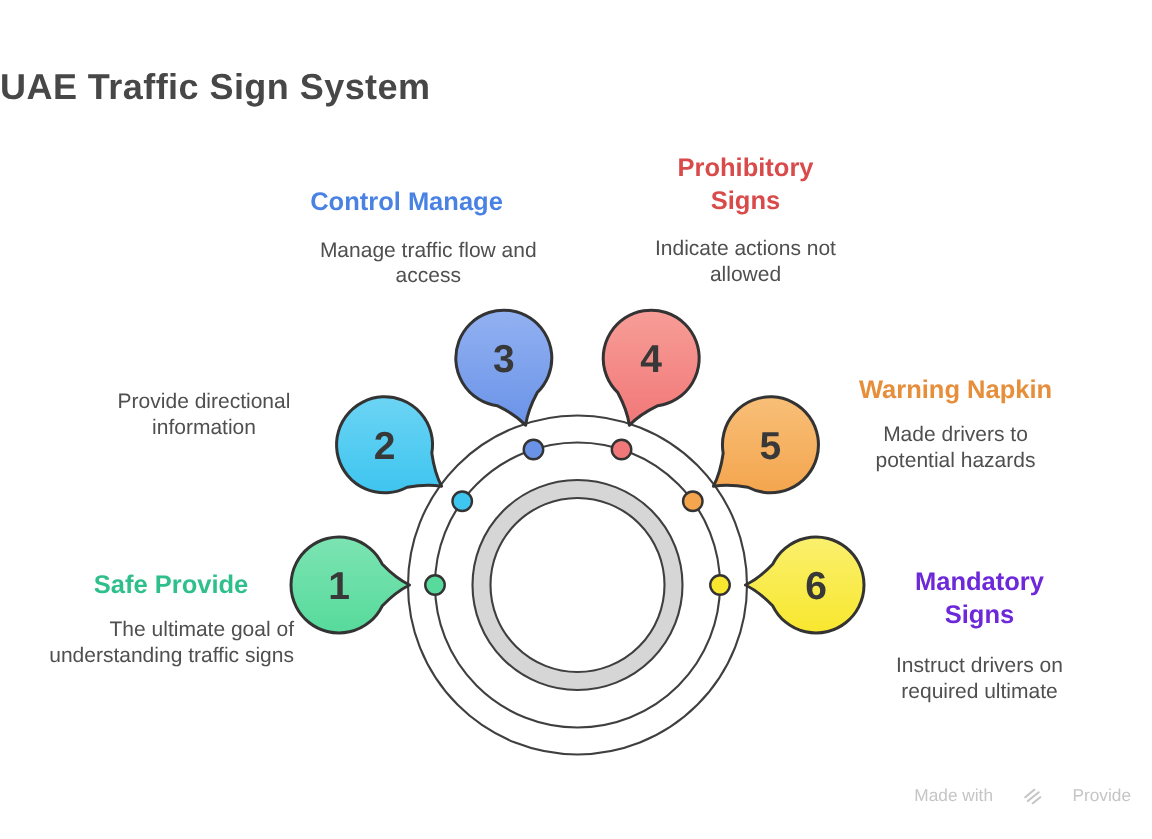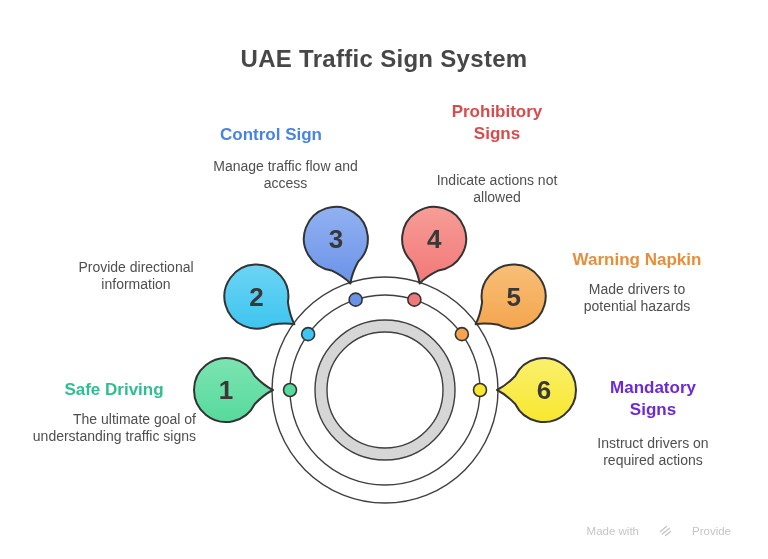--- a/index.html
+++ b/index.html
@@ -7,21 +7,21 @@
     position:relative;
     width:768px;height:559px;
     background:#ffffff;
     font-family:"Liberation Sans", sans-serif;
     overflow:hidden;
     margin:0 auto;
   }
   #diagram{position:absolute;left:0;top:0;}
   .page-title{
     position:absolute;left:0;right:0;top:45px;
-    text-align:center;
+    text-align:left;
     font-size:24px;font-weight:bold;
     color:#474747;
     letter-spacing:.3px;
   }
   .text-block{
     position:absolute;
     width:200px;
     text-align:center;
   }
   .text-block .heading{
@@ -33,28 +33,28 @@
     margin:10px auto 0;
   }
   .pos-safe{left:14px;top:379px;}
   .pos-safe .desc{width:164px;text-align:right;}
   .pos-guide{left:36px;top:249px;}
   .pos-guide .desc{width:150px;}
   .pos-control{left:171px;top:124px;}
   .pos-control .desc{width:145px;margin-top:12px;margin-left:42px;}
   .pos-prohibitory{left:397px;top:101px;}
   .pos-prohibitory .heading{width:120px;}
-  .pos-prohibitory .desc{width:160px;margin-top:27px;}
+  .pos-prohibitory .desc{width:160px;margin-top:12px;}
   .pos-warning{left:537px;top:249px;}
   .pos-warning .desc{width:145px;}
   .pos-mandatory{left:553px;top:377px;}
   .pos-mandatory .heading{width:120px;}
   .pos-mandatory .desc{width:160px;margin-top:14px;}
   .footer{
-    position:absolute;right:37px;top:524px;
+    position:absolute;right:14px;top:524px;
     display:flex;align-items:center;gap:20px;
     color:#c5c5c5;font-size:11.5px;
   }
   .footer svg{display:block;}
 </style>
 </head>
 <body>
 
 <div class="stage">
 
@@ -106,46 +106,46 @@
       <text x="513.63" y="296.54" dy=".36em" text-anchor="middle" fill="#383838" font-size="26" font-weight="bold" font-family="&quot;Liberation Sans&quot;, sans-serif">5</text>
       <circle cx="461.86" cy="334.16" r="6.5" fill="#f4a54e" stroke="#333333" stroke-width="1.6"></circle>
       <path d="M 515.24 375.97 A 32 32 0 1 1 515.24 404.03 Q 506.12 394.51 497 390 Q 506.12 385.49 515.24 375.97 Z" fill="url(#grad5)" stroke="#333333" stroke-width="2" stroke-linejoin="round"></path>
       <text x="544" y="390" dy=".36em" text-anchor="middle" fill="#383838" font-size="26" font-weight="bold" font-family="&quot;Liberation Sans&quot;, sans-serif">6</text>
       <circle cx="480" cy="390" r="6.5" fill="#f8e72e" stroke="#333333" stroke-width="1.6"></circle>
     </svg>
 
   <div class="page-title">UAE Traffic Sign System</div>
 
   <div class="text-block pos-safe">
-    <div class="heading" style="color: rgb(47, 191, 141);">Safe Driving</div>
+    <div class="heading" style="color: rgb(47, 191, 141);">Safe Provide</div>
     <div class="desc">The ultimate goal of understanding traffic signs</div>
   </div>
 
   <div class="text-block pos-guide">
     <div class="desc">Provide directional information</div>
   </div>
 
   <div class="text-block pos-control">
-    <div class="heading" style="color: rgb(74, 130, 228);">Control Sign</div>
+    <div class="heading" style="color: rgb(74, 130, 228);">Control Manage</div>
     <div class="desc">Manage traffic flow and access</div>
   </div>
 
   <div class="text-block pos-prohibitory">
     <div class="heading" style="color: rgb(217, 75, 75); text-align: center;">Prohibitory Signs</div>
     <div class="desc">Indicate actions not allowed</div>
   </div>
 
   <div class="text-block pos-warning">
     <div class="heading" style="color: rgb(230, 142, 58);">Warning Napkin</div>
     <div class="desc">Made drivers to potential hazards</div>
   </div>
 
   <div class="text-block pos-mandatory">
     <div class="heading" style="color: #6d28d9;">Mandatory Signs</div>
-    <div class="desc">Instruct drivers on required actions</div>
+    <div class="desc">Instruct drivers on required ultimate</div>
   </div>
 
   <div class="footer">
     <span>Made with</span>
     <svg width="13" height="13" viewBox="0 0 13 13">
       <path d="M1.5 7.5 L7.5 2.5 M3.2 10 L10.5 4.2 M6.5 11.5 L11.5 7.5" stroke="currentColor" stroke-width="1.4" fill="none" stroke-linecap="round"></path>
     </svg>
     <span>Provide</span>
   </div>
 

